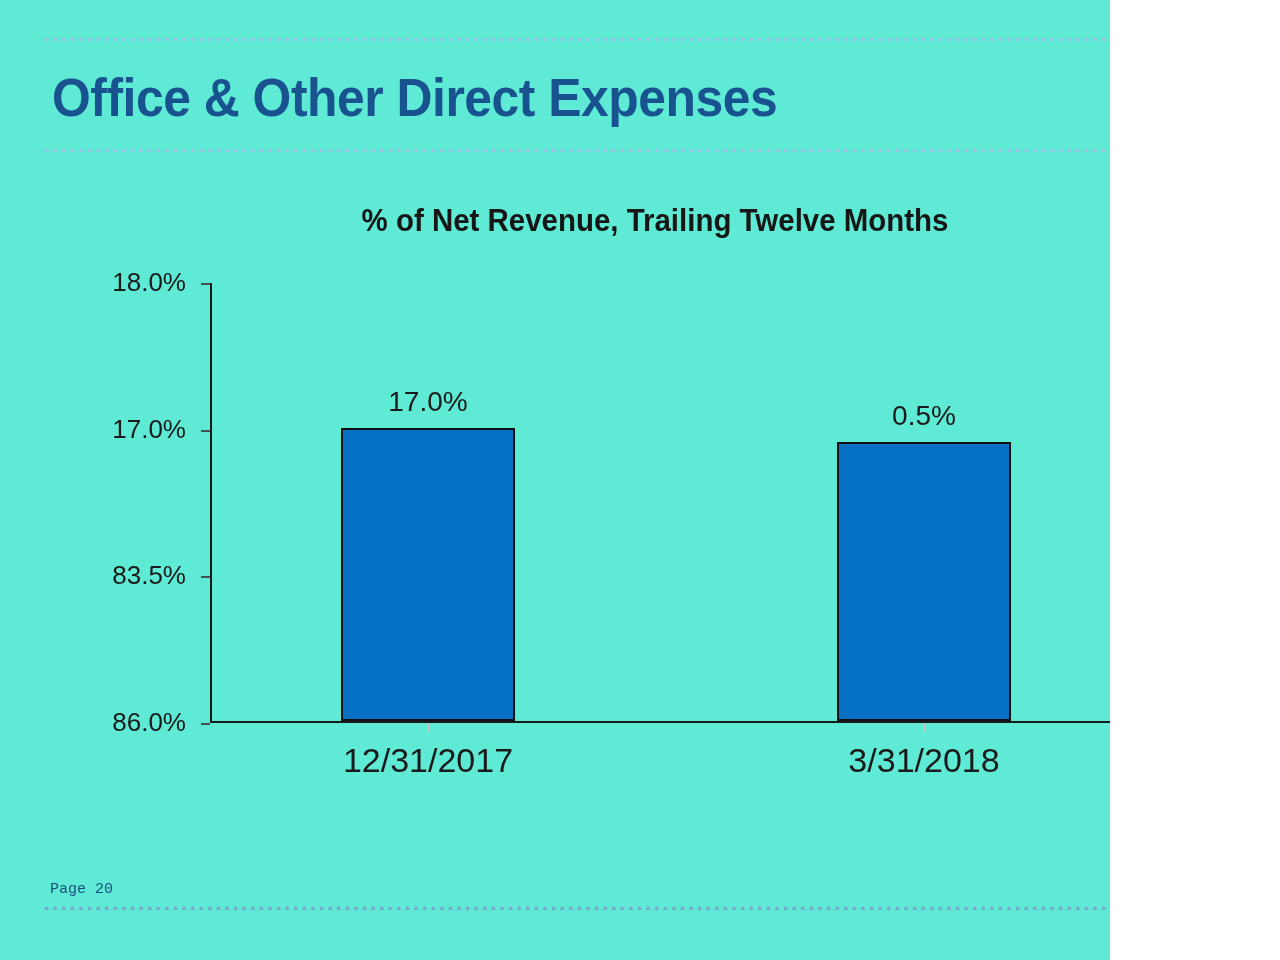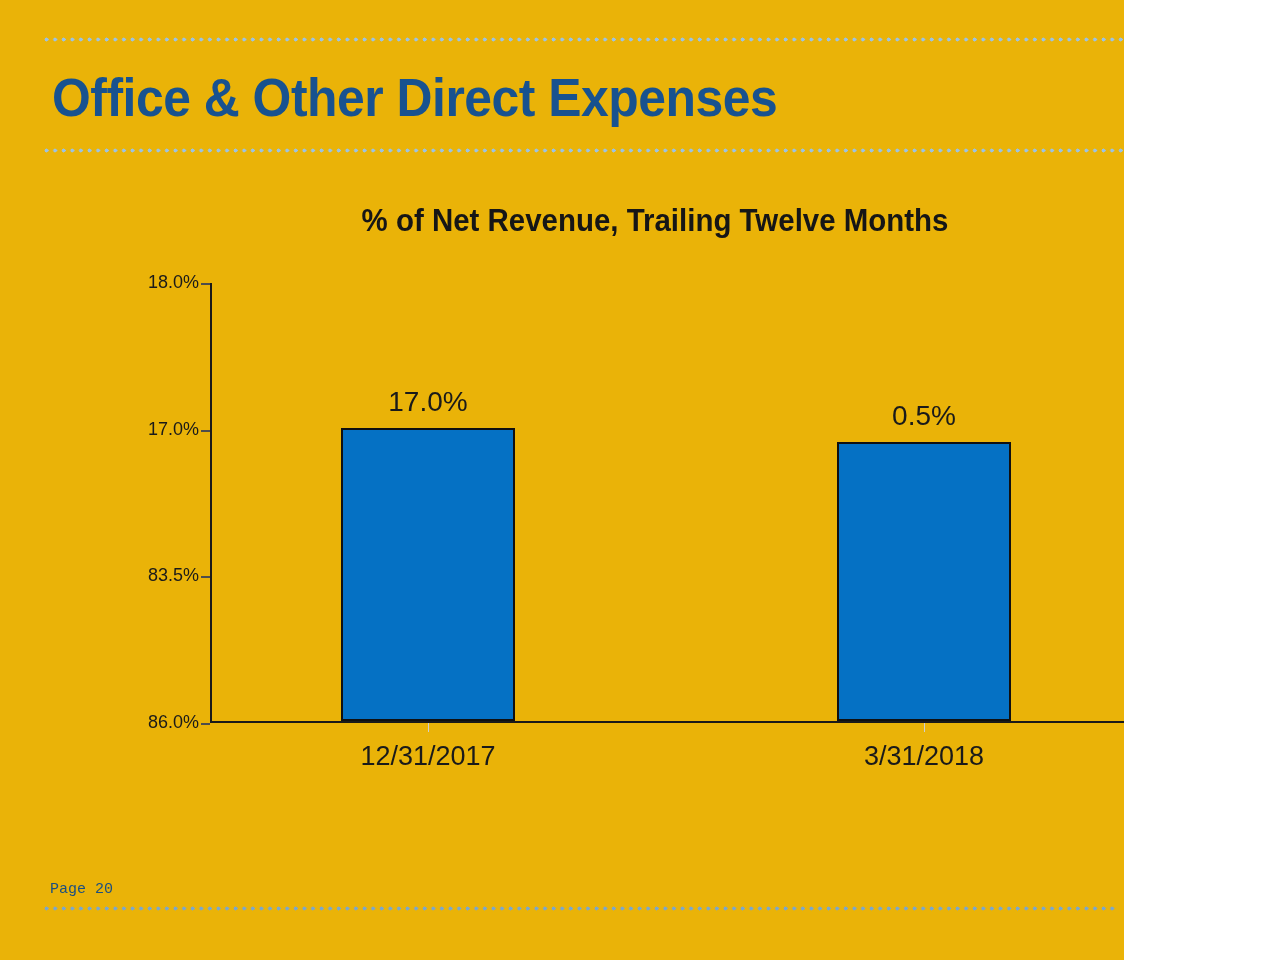--- a/index.html
+++ b/index.html
@@ -8,23 +8,22 @@
     padding: 0;
     background: #ffffff;
   }
   body {
     font-family: "Liberation Sans", sans-serif;
   }
   #slide {
     position: relative;
     width: 1110px;
     height: 960px;
-    background: #eab308;
+    background: #5eead4;
     overflow: hidden;
-    padding-left: 14px;
   }
 
   
   .dotted-rule {
     position: absolute;
     height: 5px;
     background-image: radial-gradient(circle at 2.5px 2.5px, #9cc3e3 1.9px, rgba(255,255,255,0) 2.1px);
     background-size: 8.6px 5px;
     background-repeat: repeat-x;
   }
@@ -95,23 +94,23 @@
   .y-tick {
     position: absolute;
     left: -9px;
     width: 9px;
     height: 2px;
     background: #4d4d4d;
   }
   .y-tick-label {
     position: absolute;
     right: 100%;
-    margin-right: 2px;
+    margin-right: 15px;
     transform: translateY(-53%);
-    font-size: 18px;
+    font-size: 26px;
     color: #1a1a1a;
     white-space: nowrap;
     font-family: "Liberation Sans", sans-serif;
   }
   .x-minor-tick {
     position: absolute;
     bottom: -9px;
     width: 1px;
     height: 9px;
     background: #cfcfcf;
@@ -128,21 +127,21 @@
     position: absolute;
     transform: translateX(-50%);
     font-size: 28px;
     color: #1a1a1a;
     white-space: nowrap;
     font-family: "Liberation Sans", sans-serif;
   }
   .cat-label {
     position: absolute;
     transform: translateX(-50%);
-    font-size: 27px;
+    font-size: 34px;
     color: #1a1a1a;
     white-space: nowrap;
     font-family: "Liberation Sans", sans-serif;
   }
 
   
   #page-number {
     position: absolute;
     left: 50px;
     top: 881px;

